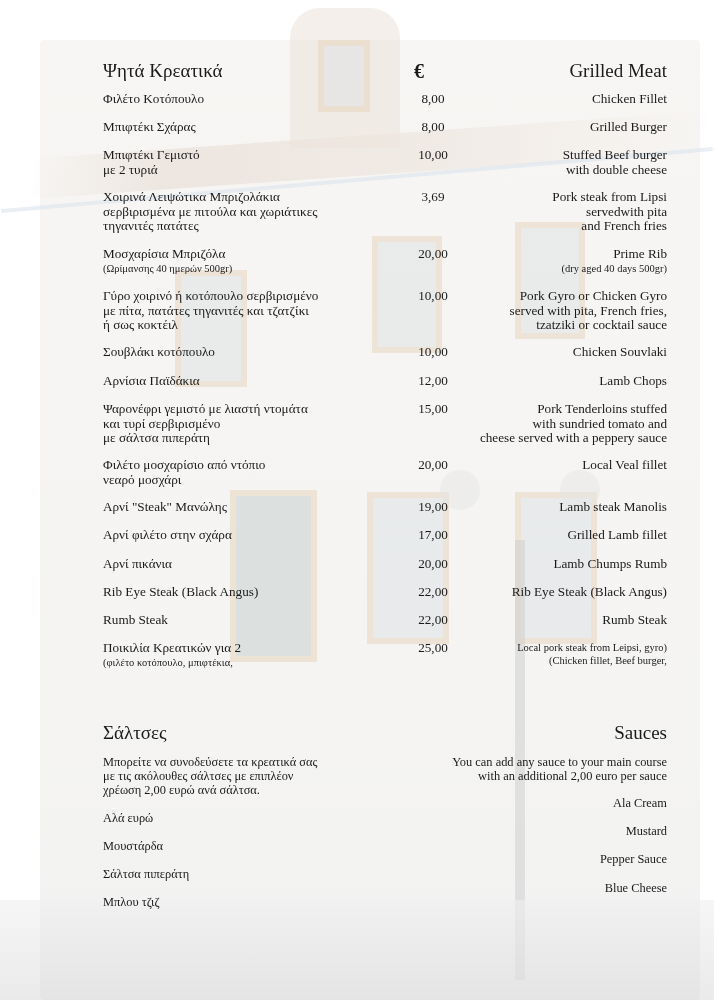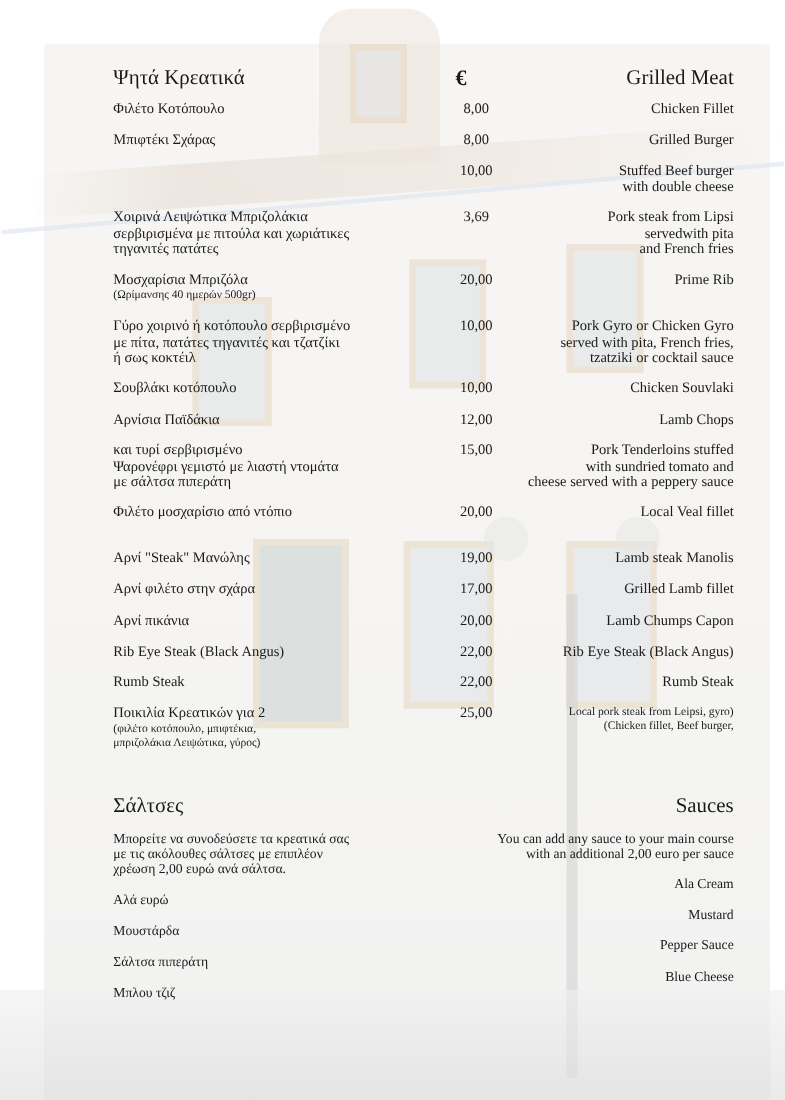--- a/index.html
+++ b/index.html
@@ -69,20 +69,22 @@
         <div class="gr">
           <span class="line">Μπιφτέκι Σχάρας</span>
         </div>
         <div class="pr">8,00</div>
         <div class="en">
           <span class="line">Grilled Burger</span>
         </div>
       </div>
       <div class="row" style="top: 148px;">
         <div class="gr">
+          <span class="line">Μπιφτέκι Γεμιστό</span>
+          <span class="line">με 2 τυριά</span>
         </div>
         <div class="pr">10,00</div>
         <div class="en">
           <span class="line">Stuffed Beef burger</span>
           <span class="line">with double cheese</span>
         </div>
       </div>
       <div class="row" style="top: 190px;">
         <div class="gr">
           <span class="line">Χοιρινά Λειψώτικα Μπριζολάκια</span>
@@ -97,20 +99,21 @@
         </div>
       </div>
       <div class="row" style="top: 247px;">
         <div class="gr">
           <span class="line">Μοσχαρίσια Μπριζόλα</span>
           <span class="sub">(Ωρίμανσης 40 ημερών 500gr)</span>
         </div>
         <div class="pr">20,00</div>
         <div class="en">
           <span class="line">Prime Rib</span>
+          <span class="sub">(dry aged 40 days 500gr)</span>
         </div>
       </div>
       <div class="row" style="top: 289px;">
         <div class="gr">
           <span class="line">Γύρο χοιρινό ή κοτόπουλο σερβιρισμένο</span>
           <span class="line">με πίτα, πατάτες τηγανιτές και τζατζίκι</span>
           <span class="line">ή σως κοκτέιλ</span>
         </div>
         <div class="pr">10,00</div>
         <div class="en">
@@ -132,34 +135,35 @@
         <div class="gr">
           <span class="line">Αρνίσια Παϊδάκια</span>
         </div>
         <div class="pr">12,00</div>
         <div class="en">
           <span class="line">Lamb Chops</span>
         </div>
       </div>
       <div class="row" style="top: 402px;">
         <div class="gr">
+          <span class="line">Ψαρονέφρι γεμιστό με λιαστή ντομάτα</span>
           <span class="line">και τυρί σερβιρισμένο</span>
-          <span class="line">Ψαρονέφρι γεμιστό με λιαστή ντομάτα</span>
           <span class="line">με σάλτσα πιπεράτη</span>
         </div>
         <div class="pr">15,00</div>
         <div class="en">
           <span class="line">Pork Tenderloins stuffed</span>
           <span class="line">with sundried tomato and</span>
           <span class="line">cheese served with a peppery sauce</span>
         </div>
       </div>
       <div class="row" style="top: 458px;">
         <div class="gr">
           <span class="line">Φιλέτο μοσχαρίσιο από ντόπιο</span>
+          <span class="line">νεαρό μοσχάρι</span>
         </div>
         <div class="pr">20,00</div>
         <div class="en">
           <span class="line">Local Veal fillet</span>
         </div>
       </div>
       <div class="row" style="top: 500px;">
         <div class="gr">
           <span class="line">Αρνί "Steak" Μανώλης</span>
         </div>
@@ -176,21 +180,21 @@
         <div class="en">
           <span class="line">Grilled Lamb fillet</span>
         </div>
       </div>
       <div class="row" style="top: 557px;">
         <div class="gr">
           <span class="line">Αρνί πικάνια</span>
         </div>
         <div class="pr">20,00</div>
         <div class="en">
-          <span class="line">Lamb Chumps Capon</span>
+          <span class="line">Lamb Chumps Rumb</span>
         </div>
       </div>
       <div class="row" style="top: 585px;">
         <div class="gr">
           <span class="line">Rib Eye Steak (Black Angus)</span>
         </div>
         <div class="pr">22,00</div>
         <div class="en">
           <span class="line">Rib Eye Steak (Black Angus)</span>
         </div>
@@ -201,21 +205,20 @@
         </div>
         <div class="pr">22,00</div>
         <div class="en">
           <span class="line">Rumb Steak</span>
         </div>
       </div>
       <div class="row" style="top: 641px;">
         <div class="gr">
           <span class="line">Ποικιλία Κρεατικών για 2</span>
           <span class="sub">(φιλέτο κοτόπουλο, μπιφτέκια,</span>
-          <span class="sub">μπριζολάκια Λειψώτικα, γύρος)</span>
         </div>
         <div class="pr">25,00</div>
         <div class="en">
           <span class="sub">Local pork steak from Leipsi, gyro)</span>
           <span class="sub">(Chicken fillet, Beef burger,</span>
         </div>
       </div>
     </div>
 
   <div class="row" style="top:722px;">

